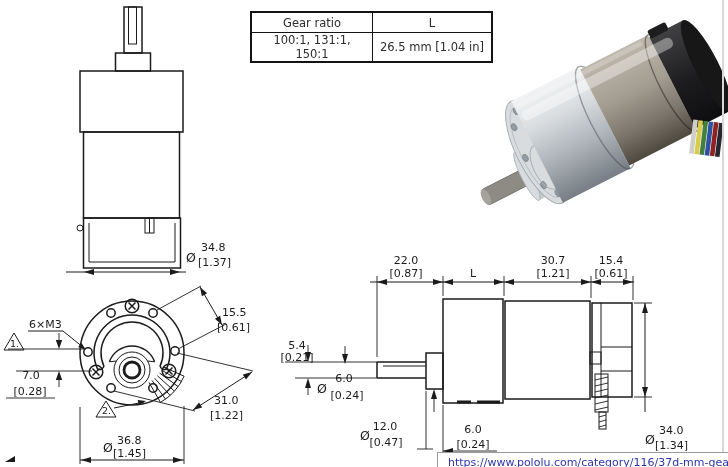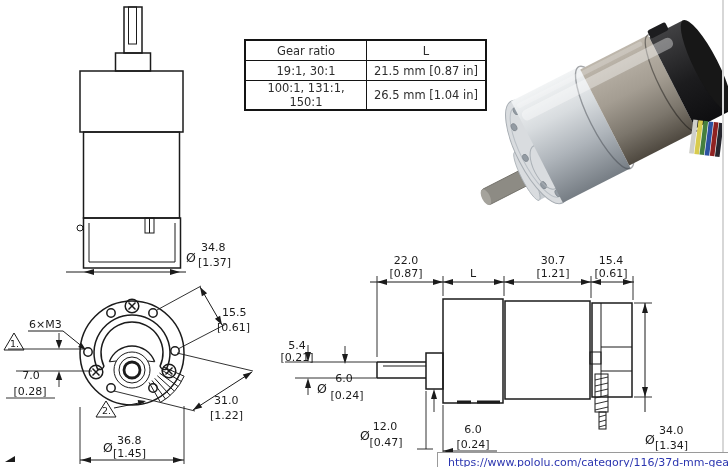--- a/index.html
+++ b/index.html
@@ -9,21 +9,21 @@
   svg text.sm{font-size:9.5px;}
   svg text.big{font-size:12.5px;}
   .mid{text-anchor:middle;}
   .ln{stroke:#1b1b1b;stroke-width:1.5;fill:none;}
   .tn{stroke:#1b1b1b;stroke-width:1;fill:none;}
   .hair{stroke:#1b1b1b;stroke-width:0.9;fill:none;}
   .thick{stroke:#1b1b1b;stroke-width:3;fill:none;}
   .ar{fill:#1b1b1b;stroke:none;}
   .abs{position:absolute;}
   
-  #gear-table{position:absolute;left:244px;top:11px;border-collapse:collapse;table-layout:fixed;margin-top:28px;}
+  #gear-table{position:absolute;left:250px;top:11px;border-collapse:collapse;table-layout:fixed;}
   #gear-table th,#gear-table td{border:1.5px solid #141414;font-size:11.5px;font-weight:normal;
       color:#2d2d2d;text-align:center;vertical-align:middle;height:19px;padding:0 4px;background:#fff;}
   #gear-table{border:2px solid #141414;}
   #gear-table .c1{width:112px;} #gear-table .c2{width:110px;}
   
   #footer-box{position:absolute;left:437px;top:452px;width:291px;height:15px;
       border-top:1.5px solid #9a9a9a;border-left:1.5px solid #9a9a9a;background:#fff;
       overflow:hidden;}
   #footer-box a{font-size:11px;color:#2b35b0;text-decoration:none;display:block;
       padding:3px 0 0 10px;white-space:nowrap;}
@@ -58,24 +58,20 @@
   </svg>
 
   <table id="gear-table">
     <thead>
       <tr>
         <th class="c1">Gear ratio</th>
         <th class="c2">L</th>
       </tr>
     </thead>
     <tbody>
-      <tr>
-        <td>19:1, 30:1</td>
-        <td>21.5 mm [0.87 in]</td>
-      </tr>
       <tr>
         <td>100:1, 131:1, 150:1</td>
         <td>26.5 mm [1.04 in]</td>
       </tr>
     </tbody>
   </table>
 
   <svg class="abs" style="left:478px;top:14px" width="250" height="212" viewBox="0 0 250 212">
     <defs>
       <linearGradient id="gb" x1="0" y1="0" x2="0" y2="1">

